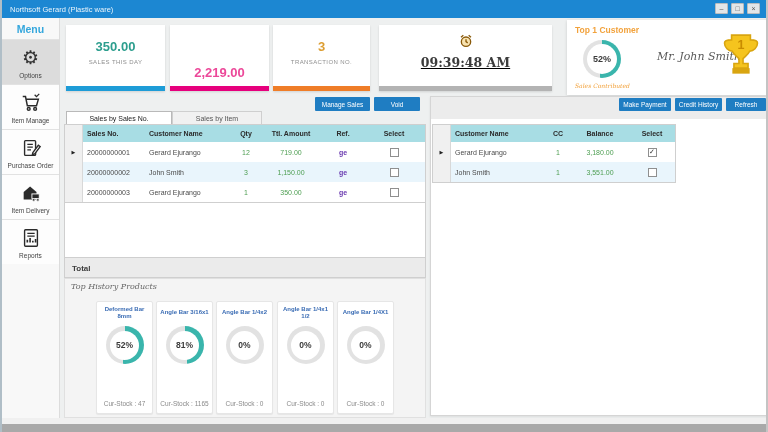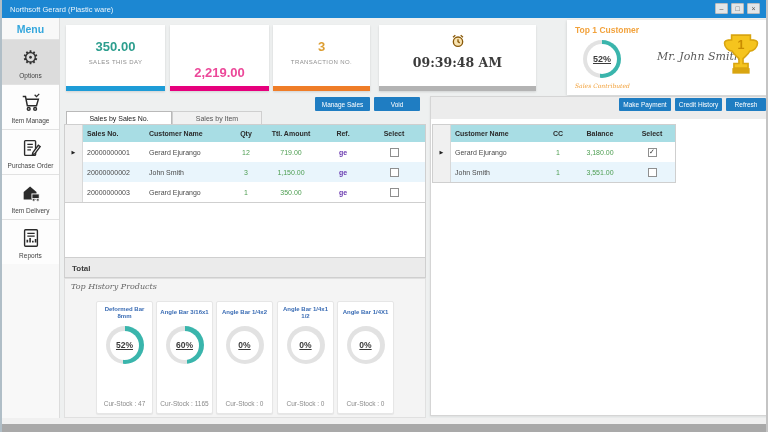--- a/index.html
+++ b/index.html
@@ -26,33 +26,33 @@
   .side-item .ic svg { width:22px; height:22px; }
   .side-item .gear { font-size:19px; line-height:1; color:#333; }
   .side-label { font-size:6.5px; color:#444; }
 
   
   .stat-card { position:absolute; top:25px; height:66px; background:#fff; box-shadow:0 1px 2px rgba(0,0,0,.12); }
   .stat-value { text-align:center; margin-top:14px; font-size:13px; font-weight:bold; }
   .stat-label { text-align:center; margin-top:5px; font-size:6px; color:#8f8f8f; letter-spacing:.4px; }
   .stat-bar { position:absolute; left:0; bottom:0; width:100%; height:5px; }
 
-  .clock-card { position:absolute; left:377px; top:25px; width:157px; height:66px; background:#fff;
-                box-shadow:0 1px 2px rgba(0,0,0,.12); text-align:center; }
+  .clock-card { position:absolute; left:377px; top:25px; width:173px; height:66px; background:#fff;
+                box-shadow:0 1px 2px rgba(0,0,0,.12); text-align:center;text-decoration:underline; }
   .clock-ic { margin-top:8px; }
   .clock-time { font-family:"DejaVu Serif", serif; font-weight:bold; font-size:12.5px; color:#3c3c3c; margin-top:2px; }
   .clock-bar { position:absolute; left:0; bottom:0; width:100%; height:5px; background:#b3b3b3; }
 
   
   .topcust { position:absolute; left:565px; top:20px; width:201px; height:75px; background:#fff;
              box-shadow:0 1px 3px rgba(0,0,0,.15); }
   .topcust-title { position:absolute; left:8px; top:5px; color:#f2a23c; font-weight:bold; font-size:8.5px; }
   .donut { border-radius:50%; display:flex; align-items:center; justify-content:center; }
   .donut-hole { background:#fff; border-radius:50%; display:flex; align-items:center; justify-content:center;
-                font-weight:bold; color:#3b3b3b;text-decoration:underline; }
+                font-weight:bold; color:#3b3b3b; }
   .topcust .donut { position:absolute; left:16px; top:20px; width:38px; height:38px; }
   .topcust .donut-hole { width:30px; height:30px; font-size:9px; }
   .topcust-caption { position:absolute; left:8px; top:62px; font-size:6px; color:#f2a23c;
                      font-style:italic; font-family:"DejaVu Serif", serif; }
   .topcust-name { position:absolute; left:90px; top:30px; font-size:11px; color:#5a5a5a;
                   font-style:italic; font-family:"DejaVu Serif", serif; }
   .trophy { position:absolute; right:8px; top:12px; }
 
   
   .blue-btn { position:absolute; background:#1f7dc2; color:#fff; border:none; border-radius:1px;
@@ -288,21 +288,21 @@
     <div class="prod-card" style="left:31px;">
       <div class="prod-name">Deformed Bar 8mm</div>
       <div class="donut" style="background: conic-gradient(rgb(58, 181, 172) 187.2deg, rgb(226, 226, 226) 0deg);">
         <div class="donut-hole">52%</div>
       </div>
       <div class="prod-stock">Cur-Stock : 47</div>
     </div>
     <div class="prod-card" style="left:91px;">
       <div class="prod-name">Angle Bar 3/16x1</div>
       <div class="donut" style="background: conic-gradient(rgb(58, 181, 172) 172.8deg, rgb(226, 226, 226) 0deg);">
-        <div class="donut-hole">60%</div>
+        <div class="donut-hole">81%</div>
       </div>
       <div class="prod-stock">Cur-Stock : 1165</div>
     </div>
     <div class="prod-card" style="left:151px;">
       <div class="prod-name">Angle Bar 1/4x2</div>
       <div class="donut" style="background: conic-gradient(rgb(58, 181, 172) 0deg, rgb(226, 226, 226) 0deg);">
         <div class="donut-hole">0%</div>
       </div>
       <div class="prod-stock">Cur-Stock : 0</div>
     </div>

